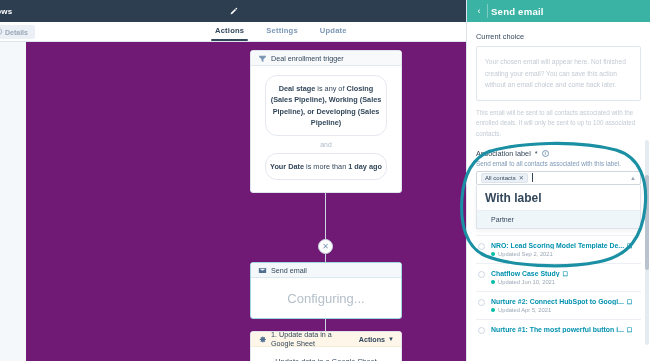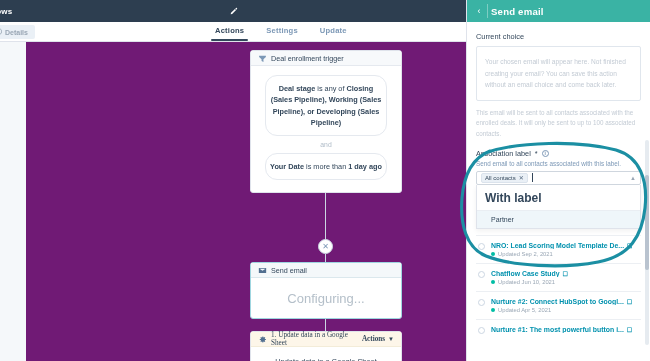--- a/index.html
+++ b/index.html
@@ -94,21 +94,21 @@
     position: absolute; background: #ffffff;
     border: 1px solid #dfe3eb; border-radius: 3px;
   }
   .card-hdr {
     display: flex; align-items: center; gap: 4px;
     height: 15px; padding: 0 7px;
     font-size: 7.2px; color: #33475b; font-weight: 500;
     border-bottom: 1px solid #e5e9ef;
     background: #f7f9fb;
   }
-  .card-hdr.warn { background: #fdf6e9; border-bottom: 1px solid #f3ecd8; font-family: Liberation Serif, serif; }
+  .card-hdr.warn { background: #fdf6e9; border-bottom: 1px solid #f3ecd8; }
   .hdr-ic { width: 9px; height: 9px; flex: 0 0 auto; display: block; }
 
   .trig-body { padding: 9px 14px 12px 14px; }
   .crit-box {
     border: 1px solid #e5e9ef; border-radius: 12px;
     padding: 7px 3px; text-align: center;
     font-size: 7.3px; line-height: 1.55; color: #33475b;
   }
   .crit-box b { font-weight: 700; }
   .and-lbl {

